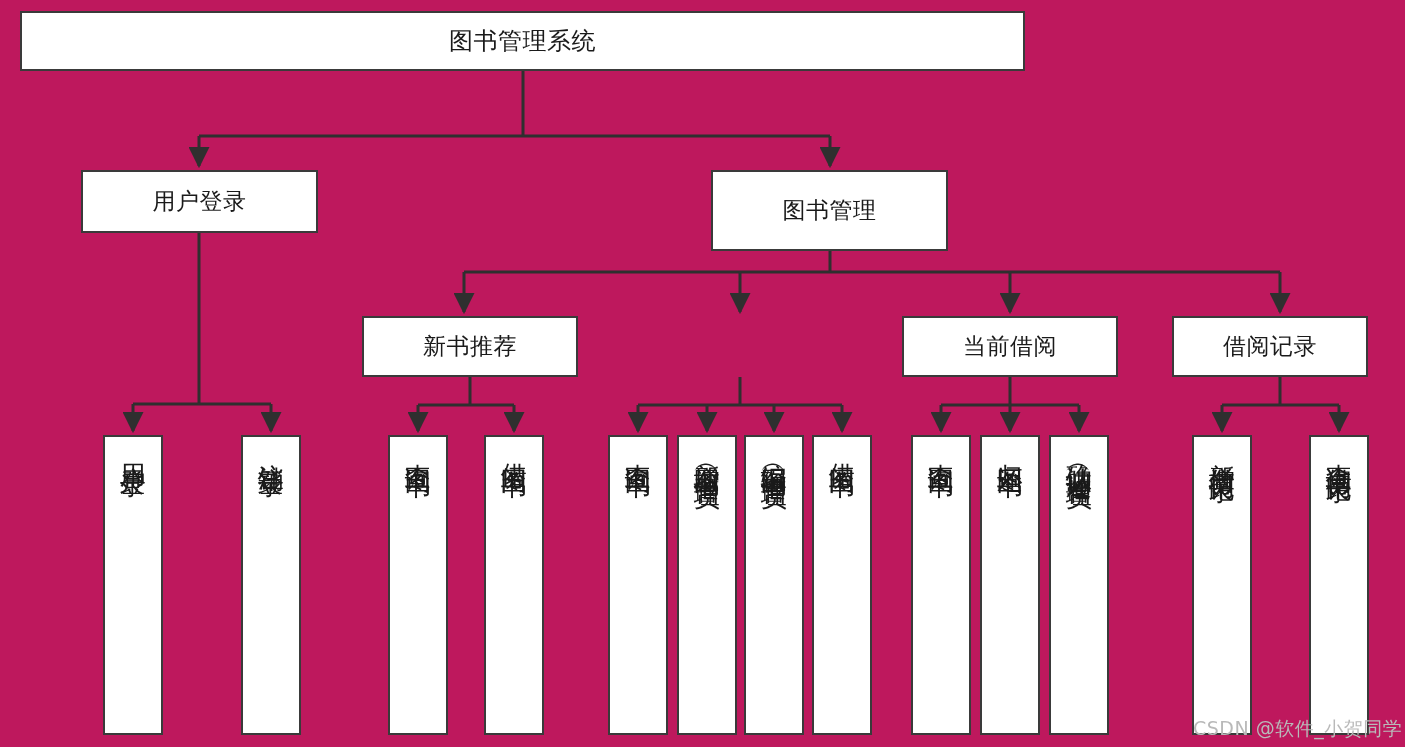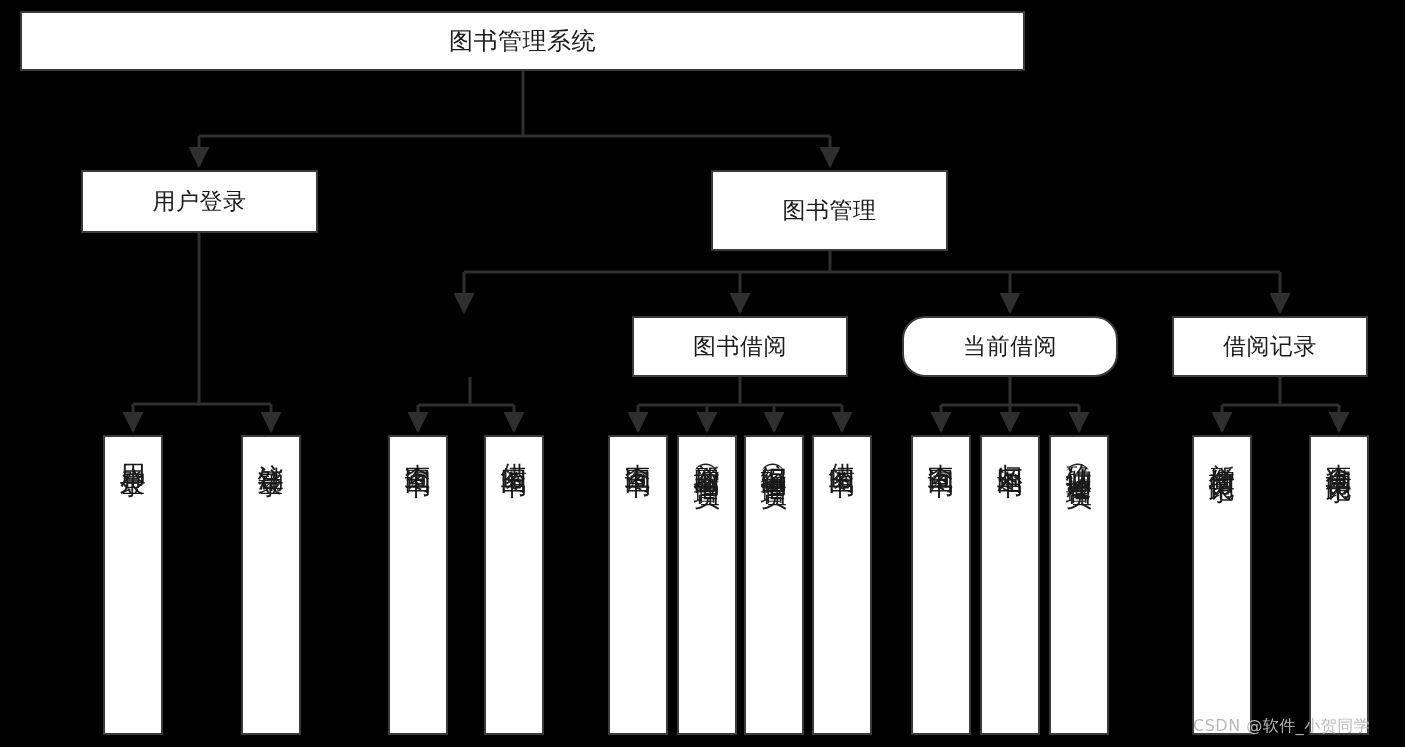--- a/index.html
+++ b/index.html
@@ -8,21 +8,21 @@
     padding: 0;
     background: #ffffff;
   }
   body {
     font-family: "DejaVu Sans", "Liberation Sans", sans-serif;
   }
   #canvas {
     position: relative;
     width: 1405px;
     height: 747px;
-    background: #000000;
+    background: #be185d;
     overflow: hidden;
   }
   svg.wires {
     position: absolute;
     left: 0;
     top: 0;
     width: 1405px;
     height: 747px;
     pointer-events: none;
   }
@@ -58,21 +58,21 @@
   .node.v .lbl {
     writing-mode: vertical-rl;
     text-orientation: upright;
     font-size: 26px;
     line-height: 1.02;
     letter-spacing: 3px;
     white-space: nowrap;
   }
   .watermark {
     position: absolute;
-    font-size: 16px;
+    font-size: 19px;
     color: #b9b9b9;
     white-space: nowrap;
     letter-spacing: 0.5px;
     pointer-events: none;
   }
 </style>
 </head>
 <body>
 
 <div id="canvas">
@@ -131,24 +131,24 @@
     <span class="lbl">图书管理系统</span>
   </div>
 
   <div class="node h" style="left:81px; top:170px; width:237px; height:63px;">
     <span class="lbl">用户登录</span>
   </div>
   <div class="node h" style="left:711px; top:170px; width:237px; height:81px;">
     <span class="lbl">图书管理</span>
   </div>
 
-  <div class="node h" style="left:632px; top:316px; width:216px; height:61px;">
-    <span class="lbl">图书借阅</span>
+  <div class="node h" style="left:362px; top:316px; width:216px; height:61px;">
+    <span class="lbl">新书推荐</span>
   </div>
-  <div class="node h" style="left:902px; top:316px; width:216px; height:61px;border-radius:23px;">
+  <div class="node h" style="left:902px; top:316px; width:216px; height:61px;">
     <span class="lbl">当前借阅</span>
   </div>
   <div class="node h" style="left:1172px; top:316px; width:196px; height:61px;">
     <span class="lbl">借阅记录</span>
   </div>
 
   <div class="node v" style="left:103px; top:435px; width:60px; height:300px;">
     <span class="lbl">用户登录</span>
   </div>
   <div class="node v" style="left:241px; top:435px; width:60px; height:300px;">

